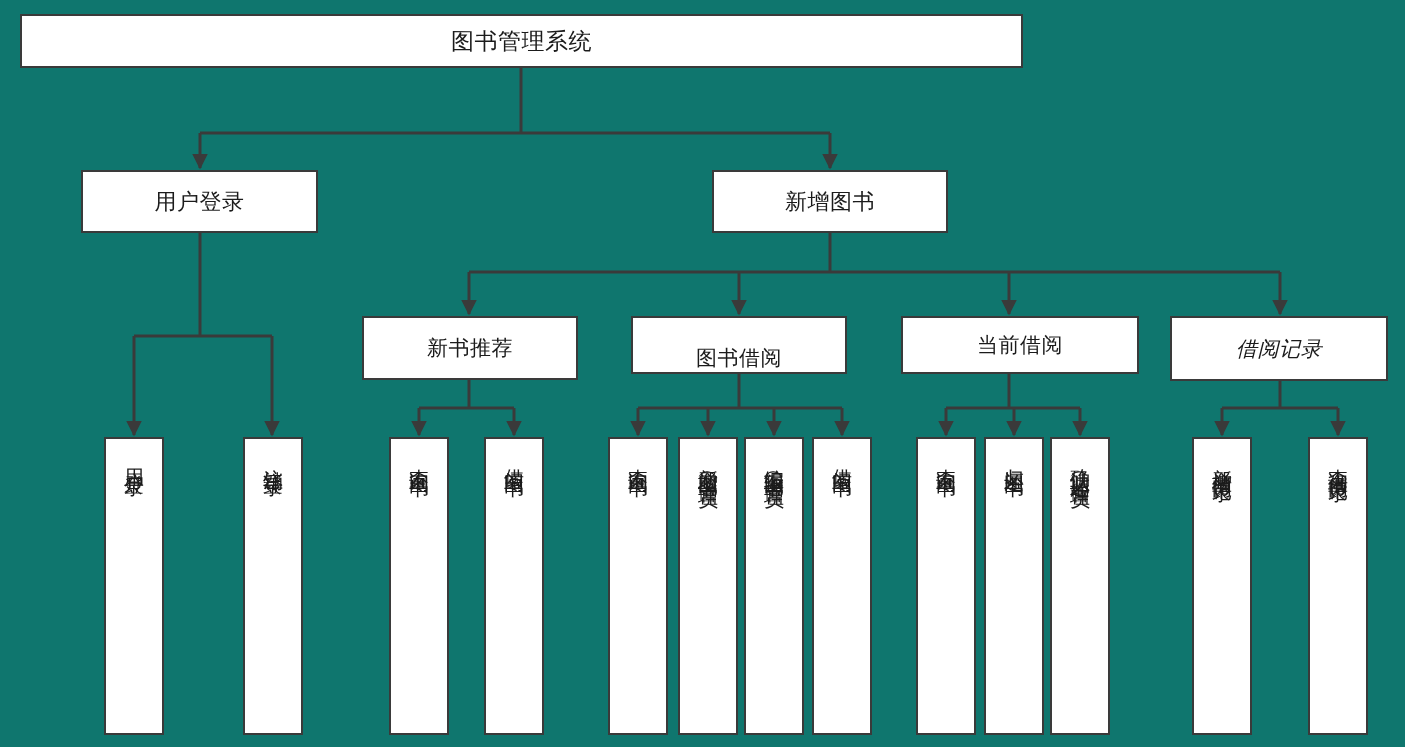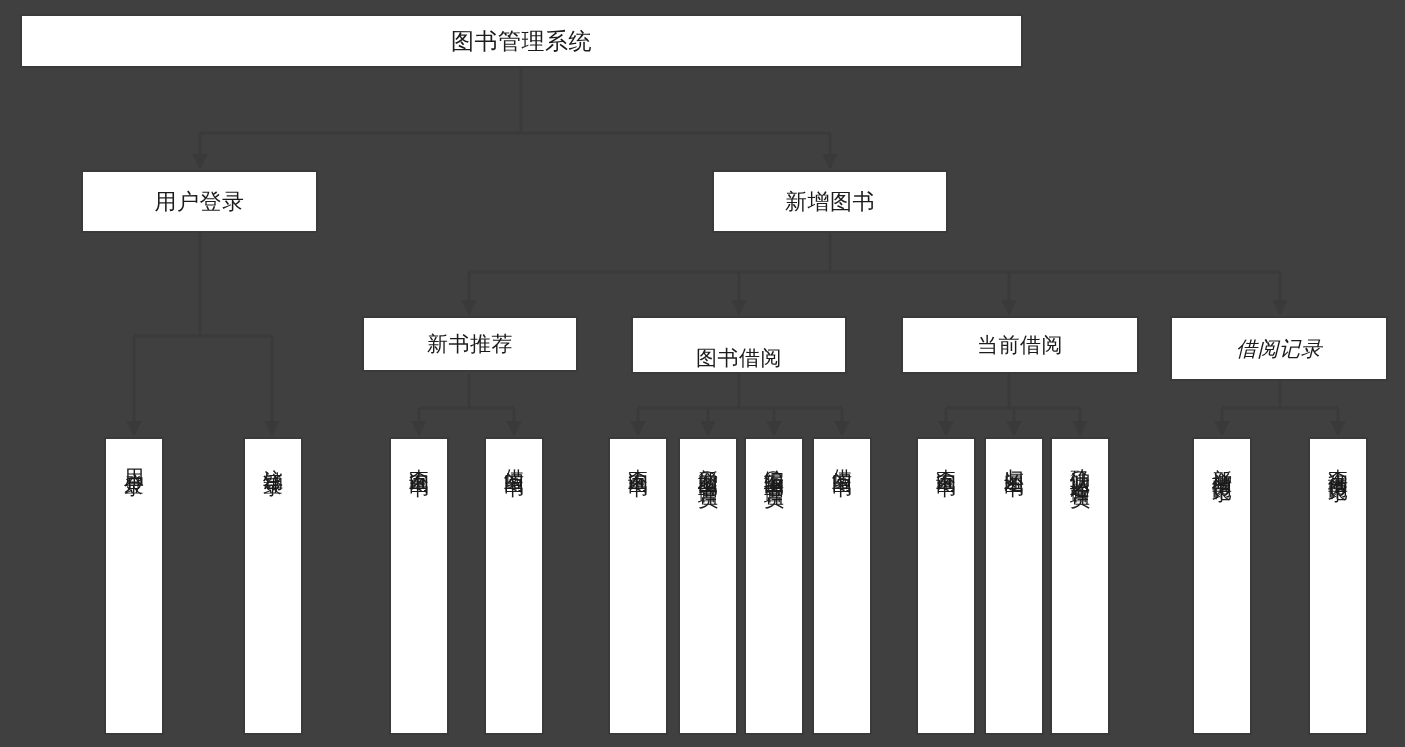--- a/index.html
+++ b/index.html
@@ -6,21 +6,21 @@
   html,body{margin:0;padding:0;background:#ffffff;}
   body{
     font-family:"DejaVu Sans","Liberation Sans",sans-serif;
     color:#1b1b1b;
     -webkit-font-smoothing:antialiased;
   }
   #canvas{
     position:relative;
     width:1405px;
     height:747px;
-    background:#404040;
+    background:#0f766e;
     overflow:hidden;
   }
   
   #wires{
     position:absolute;
     left:0; top:0;
     width:1405px; height:747px;
     pointer-events:none;
   }
   
@@ -130,21 +130,21 @@
   </div>
 
   <div class="node level1" style="left:81px;top:170px;width:237px;height:63px;">
     <span class="label">用户登录</span>
   </div>
 
   <div class="node level1" style="left:712px;top:170px;width:236px;height:63px;">
     <span class="label">新增图书</span>
   </div>
 
-  <div class="node level2" style="left:362px;top:316px;width:216px;height:56px;">
+  <div class="node level2" style="left:362px;top:316px;width:216px;height:64px;">
     <span class="label">新书推荐</span>
   </div>
 
   <div class="node level2" style="left:631px;top:316px;width:216px;height:58px;align-items:flex-end;">
     <span class="label">图书借阅</span>
   </div>
 
   <div class="node level2" style="left:901px;top:316px;width:238px;height:58px;justify-content:center;">
     <span class="label">当前借阅</span>
   </div>

